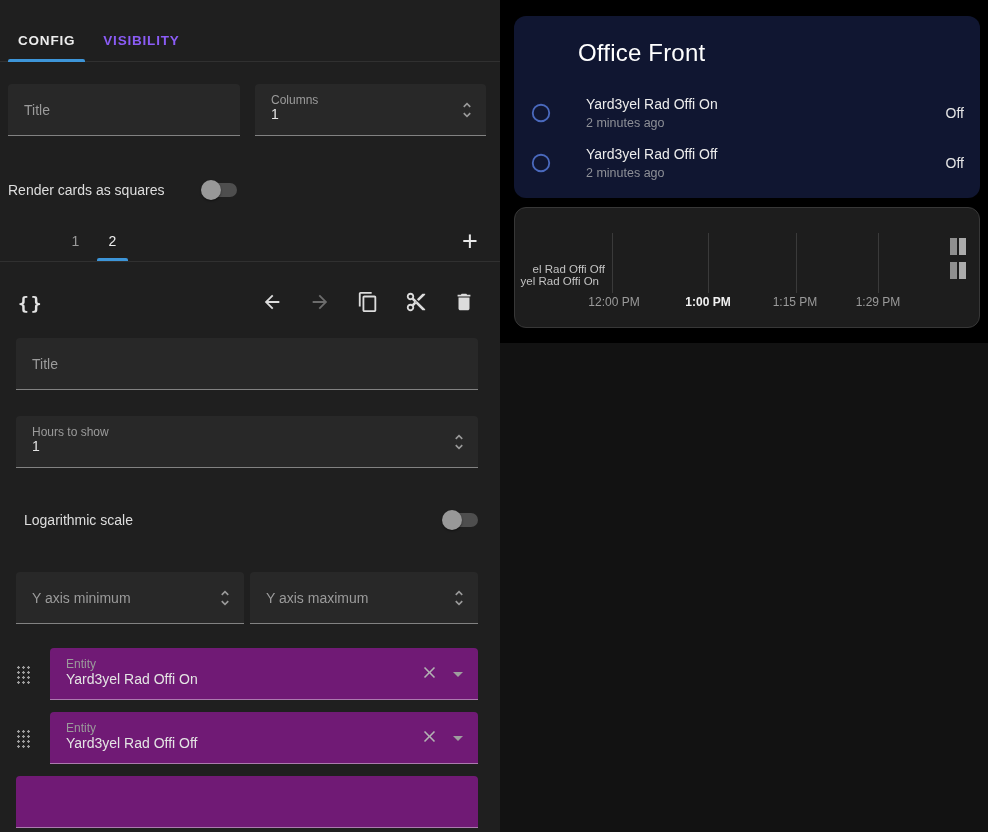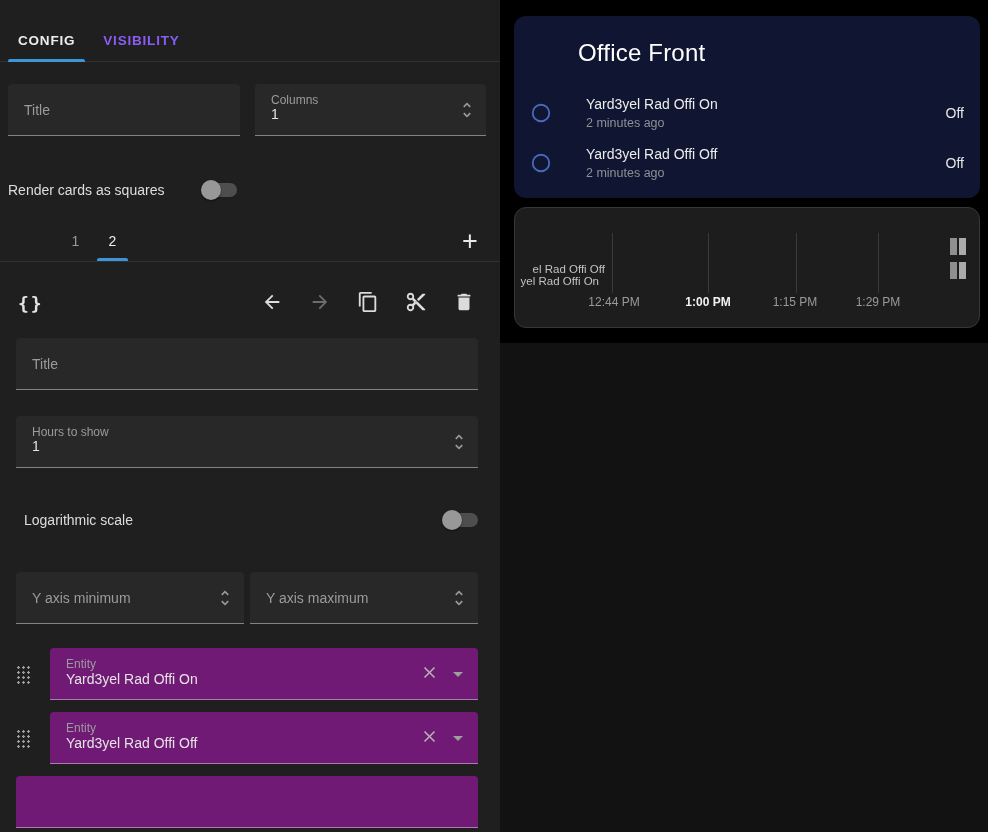--- a/index.html
+++ b/index.html
@@ -295,21 +295,21 @@
         <div class="g-line" style="left:97px"></div>
         <div class="g-line" style="left:193px"></div>
         <div class="g-line" style="left:281px"></div>
         <div class="g-line" style="left:363px"></div>
 
         <div class="g-bar" style="left:435px; top:30px; width:7px;"></div>
         <div class="g-bar light" style="left:444px; top:30px; width:7px;"></div>
         <div class="g-bar" style="left:435px; top:54px; width:7px;"></div>
         <div class="g-bar light" style="left:444px; top:54px; width:7px;"></div>
 
-        <span class="g-time" style="left:99px">12:44 PM</span>
+        <span class="g-time" style="left:99px">12:00 PM</span>
         <span class="g-time em" style="left:193px">1:00 PM</span>
         <span class="g-time" style="left:280px">1:15 PM</span>
         <span class="g-time" style="left:363px">1:29 PM</span>
       </div>
 
     </div>
   </div>
 
 </div>
 

